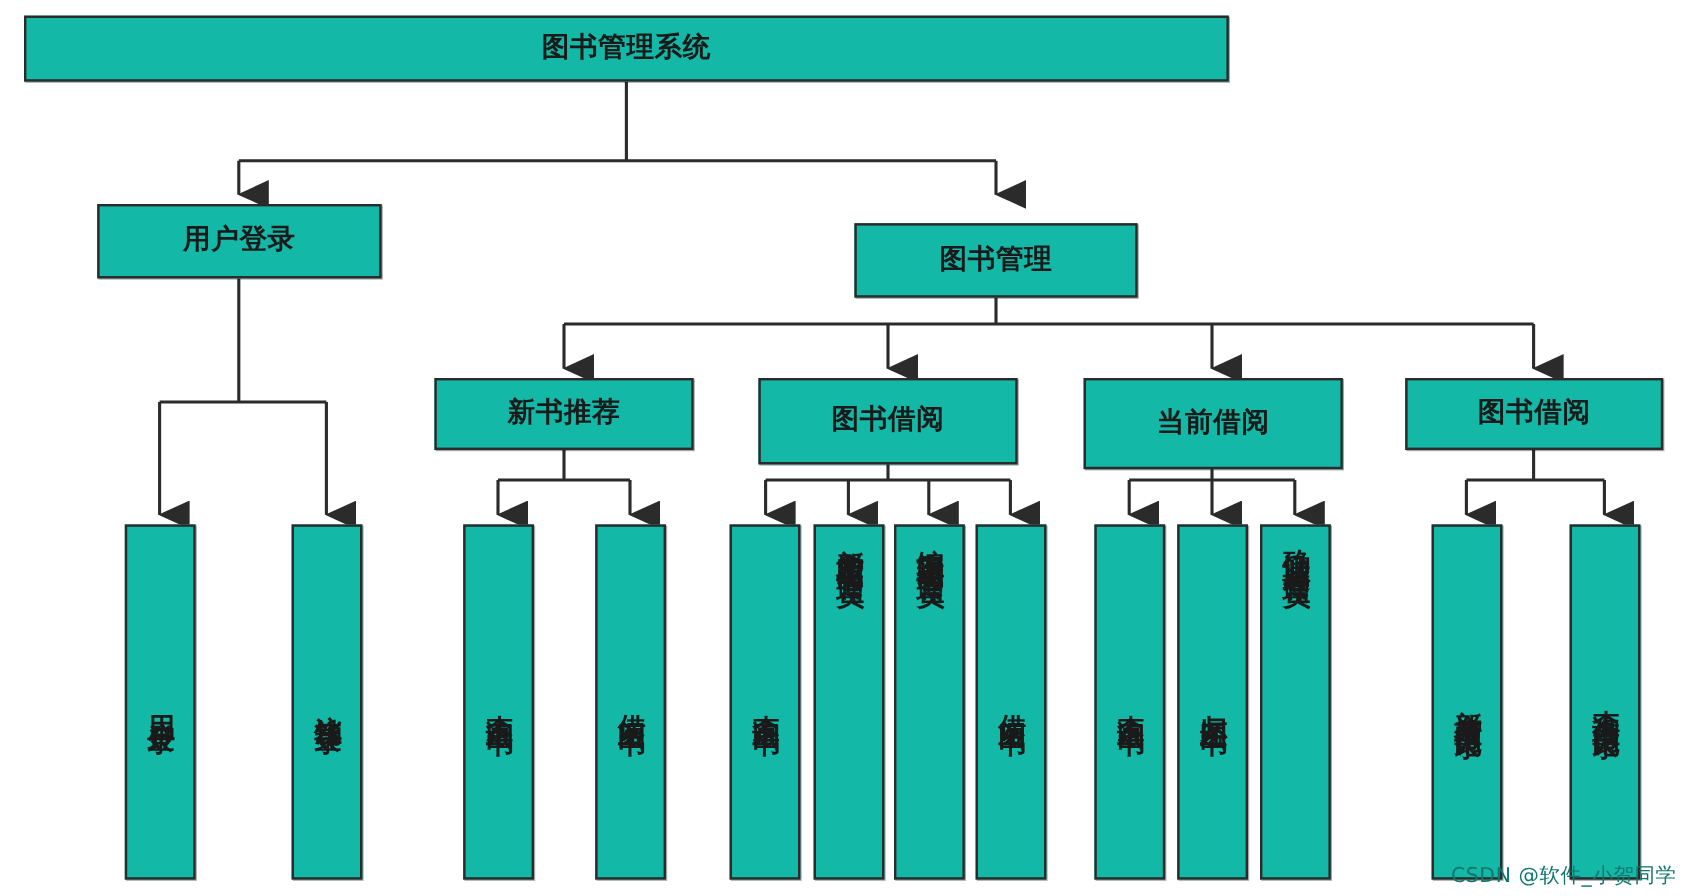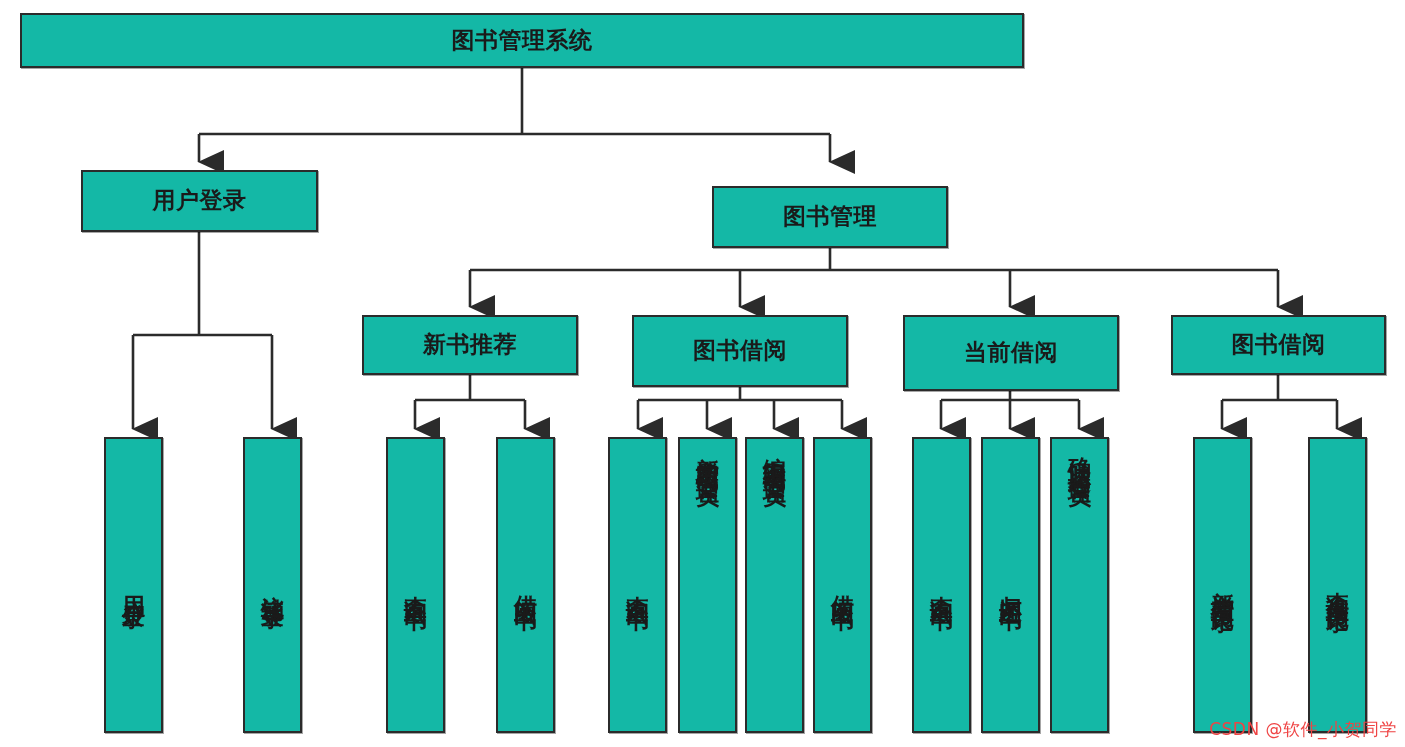--- a/index.html
+++ b/index.html
@@ -50,21 +50,21 @@
     white-space:nowrap;
   }
   .node.v.mid{align-items:center;}
 
   
   .watermark{
     position:absolute;
     right:8px;
     bottom:6px;
     font-size:17px;
-    color:#ef4444;
+    color:#0f766e;
     letter-spacing:.5px;
     white-space:nowrap;
     pointer-events:none;
   }
 </style>
 </head>
 <body>
 
 <svg id="canvas" viewBox="0 0 1405 747" width="1405" height="747" xmlns="http://www.w3.org/2000/svg">
   <defs>

